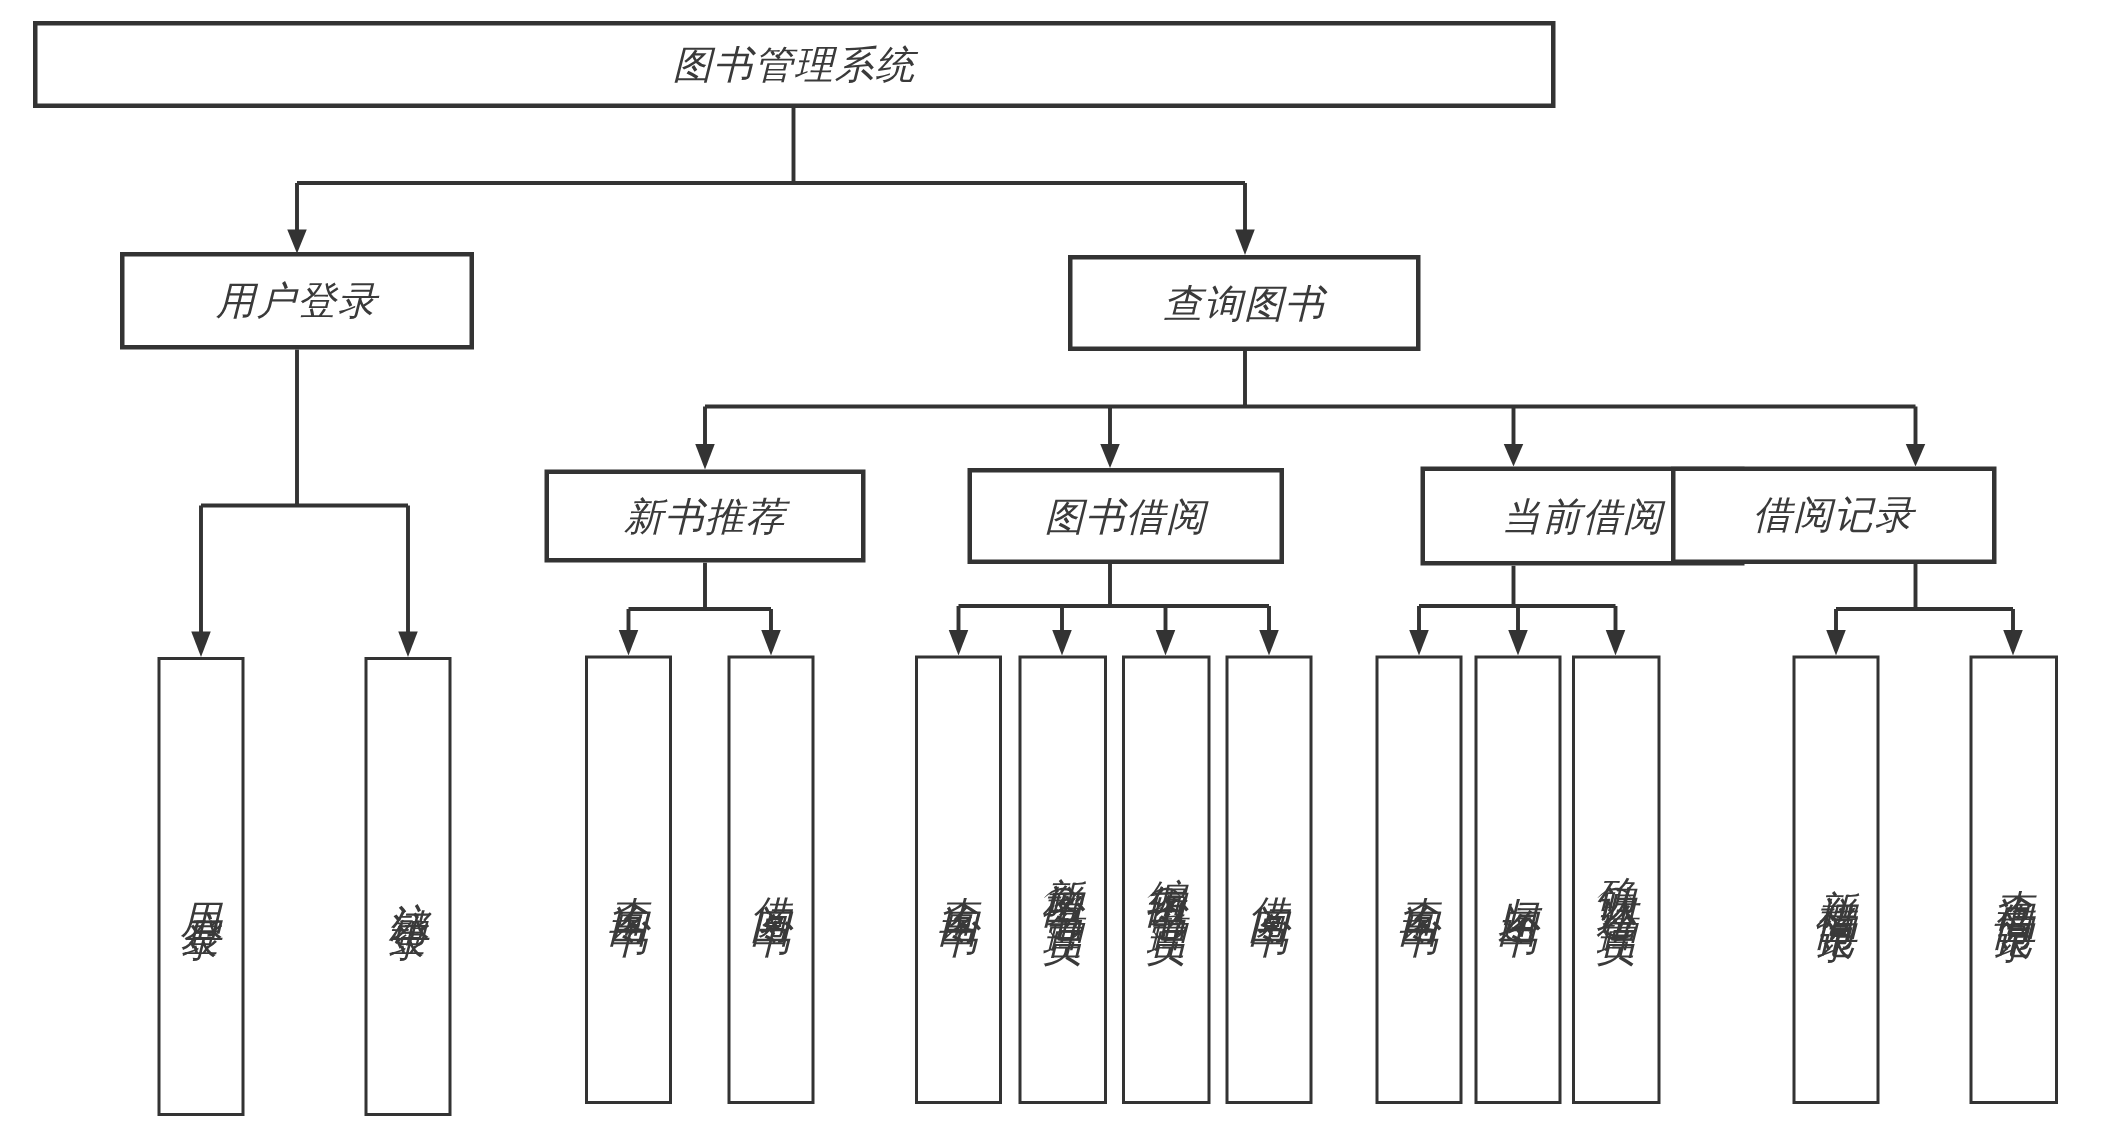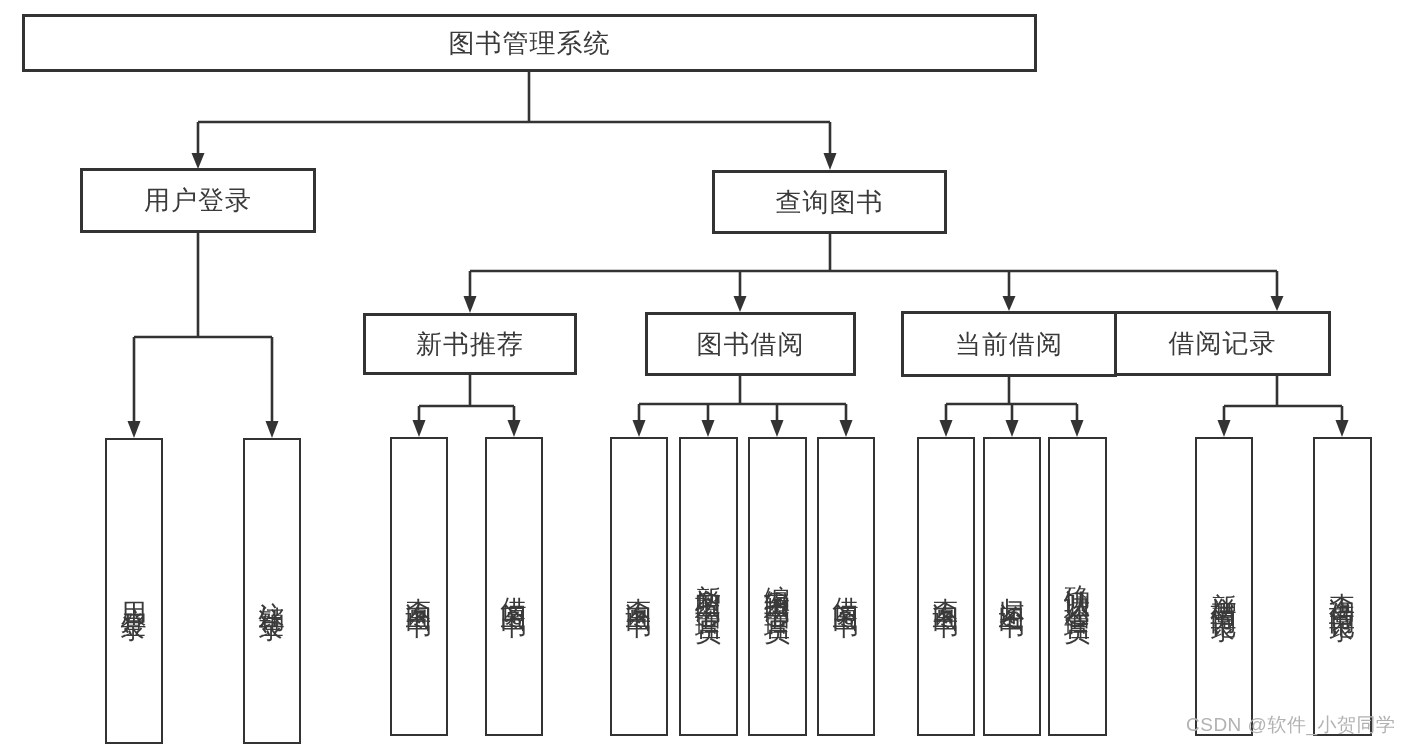--- a/index.html
+++ b/index.html
@@ -12,20 +12,21 @@
   html, body {
     width: 1405px; height: 747px;
     background: var(--background);
     font-family: "Liberation Sans", "DejaVu Sans", sans-serif;
     overflow: hidden;
   }
   .stage {
     position: relative;
     width: 1405px; height: 551px;
     background: var(--background);
+    font-style: italic;
   }
   .connectors {
     position: absolute;
     left: 0; top: 0;
     width: 1405px; height: 747px;
     pointer-events: none;
   }
   .c-line {
     fill: none;
     stroke: var(--line);
@@ -115,33 +116,32 @@
   <div class="box" style="left:22px;top:14px;width:1015px;height:58px">图书管理系统</div>
 
   <div class="box" style="left:80px;top:168px;width:236px;height:65px">用户登录</div>
   <div class="box" style="left:712px;top:170px;width:235px;height:64px">查询图书</div>
 
   <div class="box vbox" style="left:105px;top:438px;width:58px;height:306px">用户登录</div>
   <div class="box vbox" style="left:243px;top:438px;width:58px;height:306px">注销登录</div>
 
   <div class="box" style="left:363px;top:313px;width:214px;height:62px">新书推荐</div>
   <div class="box" style="left:645px;top:312px;width:211px;height:64px">图书借阅</div>
-  <div class="box" style="left:901px;top:311px;width:216px;height:66px">当前借阅</div>
+  <div class="box" style="left:947px;top:311px;width:216px;height:66px">当前借阅</div>
   <div class="box" style="left:1114px;top:311px;width:217px;height:65px">借阅记录</div>
 
   <div class="box vbox" style="left:390px;top:437px;width:58px;height:299px">查询图书</div>
   <div class="box vbox" style="left:485px;top:437px;width:58px;height:299px">借阅图书</div>
 
   <div class="box vbox" style="left:610px;top:437px;width:58px;height:299px">查询图书</div>
   <div class="box vbox" style="left:679px;top:437px;width:59px;height:299px">新增图书（管理员）</div>
   <div class="box vbox" style="left:748px;top:437px;width:59px;height:299px">编辑图书（管理员）</div>
   <div class="box vbox" style="left:817px;top:437px;width:58px;height:299px">借阅图书</div>
 
   <div class="box vbox" style="left:917px;top:437px;width:58px;height:299px">查询图书</div>
   <div class="box vbox" style="left:983px;top:437px;width:58px;height:299px">归还图书</div>
   <div class="box vbox" style="left:1048px;top:437px;width:59px;height:299px">确认归还（管理员）</div>
 
   <div class="box vbox" style="left:1195px;top:437px;width:58px;height:299px">新增借阅记录</div>
   <div class="box vbox" style="left:1313px;top:437px;width:59px;height:299px">查询借阅记录</div>
 
-  <div class="watermark">CSDN @软件_小贺同学</div>
 
 </div>
 
 </body></html>

